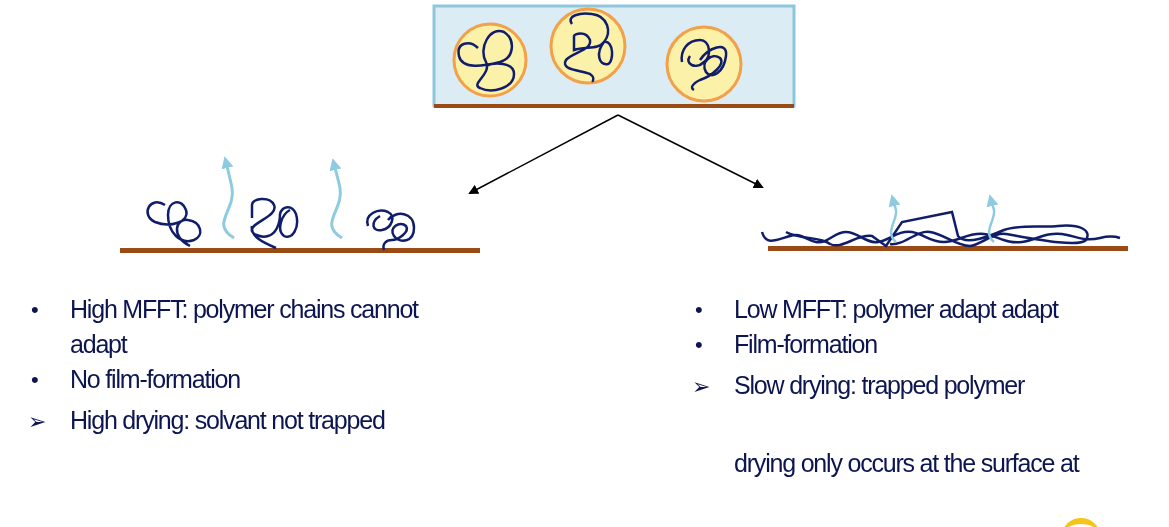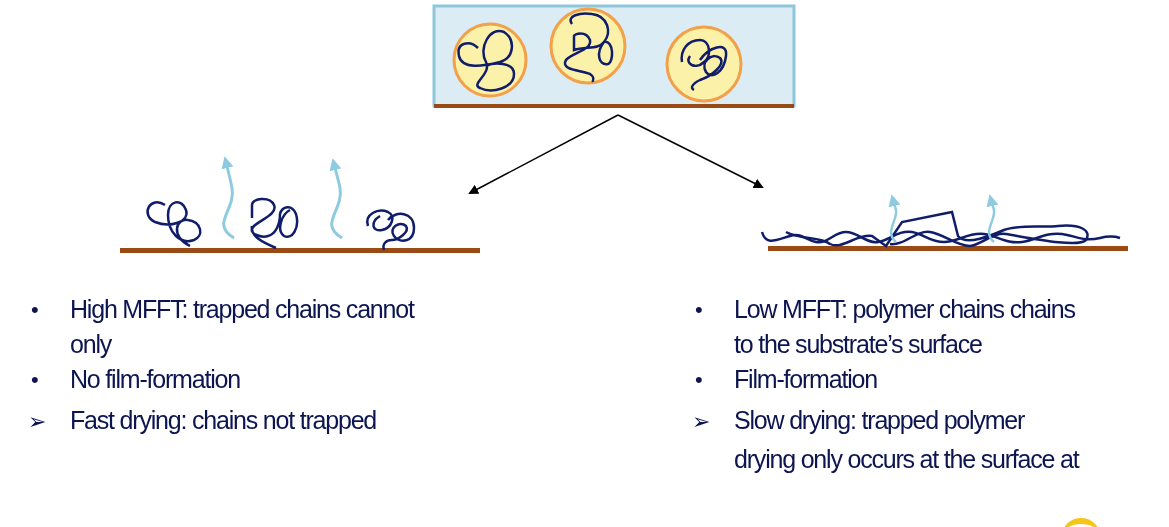--- a/index.html
+++ b/index.html
@@ -9,21 +9,21 @@
   .textblock { position:absolute; font-size:25px; line-height:1.0; letter-spacing:-1.2px; }
   .item { position:relative; padding-left:42px; }
   .item .bullet { position:absolute; left:0; top:0; width:30px; text-align:left; }
   .item .bullet.dot { font-size:22px; top:0px; left:3px; }
   .item .bullet.arrow { font-size:22px; left:0; top:1px; }
   .item .txt { display:block; }
   #left-block { left:28px; top:292px; width:480px; }
   #right-block { left:692px; top:292px; width:470px; }
   .l1 { line-height:35px; }
   .gap { margin-top:6px; }
-  .cont { line-height:42px; }
+  .cont { line-height:42px;margin-top:39px; }
   .logo { position:absolute; left:1062px; top:518px; width:38px; height:30px;
           border-radius:50%; border-top:6px solid #f5c518; }
 </style>
 </head>
 <body>
 
 <svg class="diagram" width="1169" height="527">
   <defs>
     <marker id="ah" markerWidth="10" markerHeight="10" refX="8" refY="5" orient="auto" markerUnits="userSpaceOnUse">
       <path d="M0,0 L10,5 L0,10 z" fill="#000"></path>
@@ -67,38 +67,37 @@
     <path d="M762,232 C766,246 776,240 790,236 C800,232 806,240 816,242 C828,244 834,232 846,232 C858,232 866,244 878,242 C890,240 898,230 912,232 C924,234 930,242 944,242 C958,242 968,232 984,234 C998,236 1006,244 1022,242 C1036,240 1046,232 1062,234 C1076,236 1084,242 1100,238 C1108,236 1114,236 1120,238" fill="none" stroke="#101d6b" stroke-width="2.5"></path>
     <path d="M786,232 C800,240 820,236 830,244 C842,250 856,234 872,236 L886,246 L902,222 L952,212 L958,236 C966,246 990,236 1004,230 C1020,224 1044,228 1058,226 C1080,224 1092,230 1086,240 C1078,248 1030,238 1006,234 C994,232 982,244 970,246 C956,246 944,234 930,232 C916,230 904,246 890,244" fill="none" stroke="#101d6b" stroke-width="2.5"></path>
     <path d="M896,242 C884,232 898,220 896,210 C895,206 894,204 893,200" fill="none" stroke="#8fcbe0" stroke-width="2.5" marker-end="url(#vh)"></path>
     <path d="M994,242 C982,232 996,220 994,210 C993,206 992,204 991,200" fill="none" stroke="#8fcbe0" stroke-width="2.5" marker-end="url(#vh)"></path>
   </g>
 </svg>
 
 <div class="textblock" id="left-block">
   <div class="item l1">
     <span class="bullet dot">•</span>
-    <span class="txt">High MFFT: trapped chains cannot</span>
-    <span class="txt">only</span>
+    <span class="txt">High MFFT: polymer chains cannot</span>
+    <span class="txt">adapt</span>
   </div>
   <div class="item l1">
     <span class="bullet dot">•</span>
     <span class="txt">No film-formation</span>
   </div>
   <div class="item l1 gap">
     <span class="bullet arrow">➢</span>
-    <span class="txt">Fast drying: chains not trapped</span>
+    <span class="txt">High drying: solvant not trapped</span>
   </div>
 </div>
 
 <div class="textblock" id="right-block">
   <div class="item l1">
     <span class="bullet dot">•</span>
-    <span class="txt">Low MFFT: polymer chains chains</span>
-    <span class="txt">to the substrate’s surface</span>
+    <span class="txt">Low MFFT: polymer adapt adapt</span>
   </div>
   <div class="item l1">
     <span class="bullet dot">•</span>
     <span class="txt">Film-formation</span>
   </div>
   <div class="item l1 gap">
     <span class="bullet arrow">➢</span>
     <span class="txt">Slow drying: trapped polymer</span>
     <span class="txt cont">drying only occurs at the surface at</span>
   </div>

